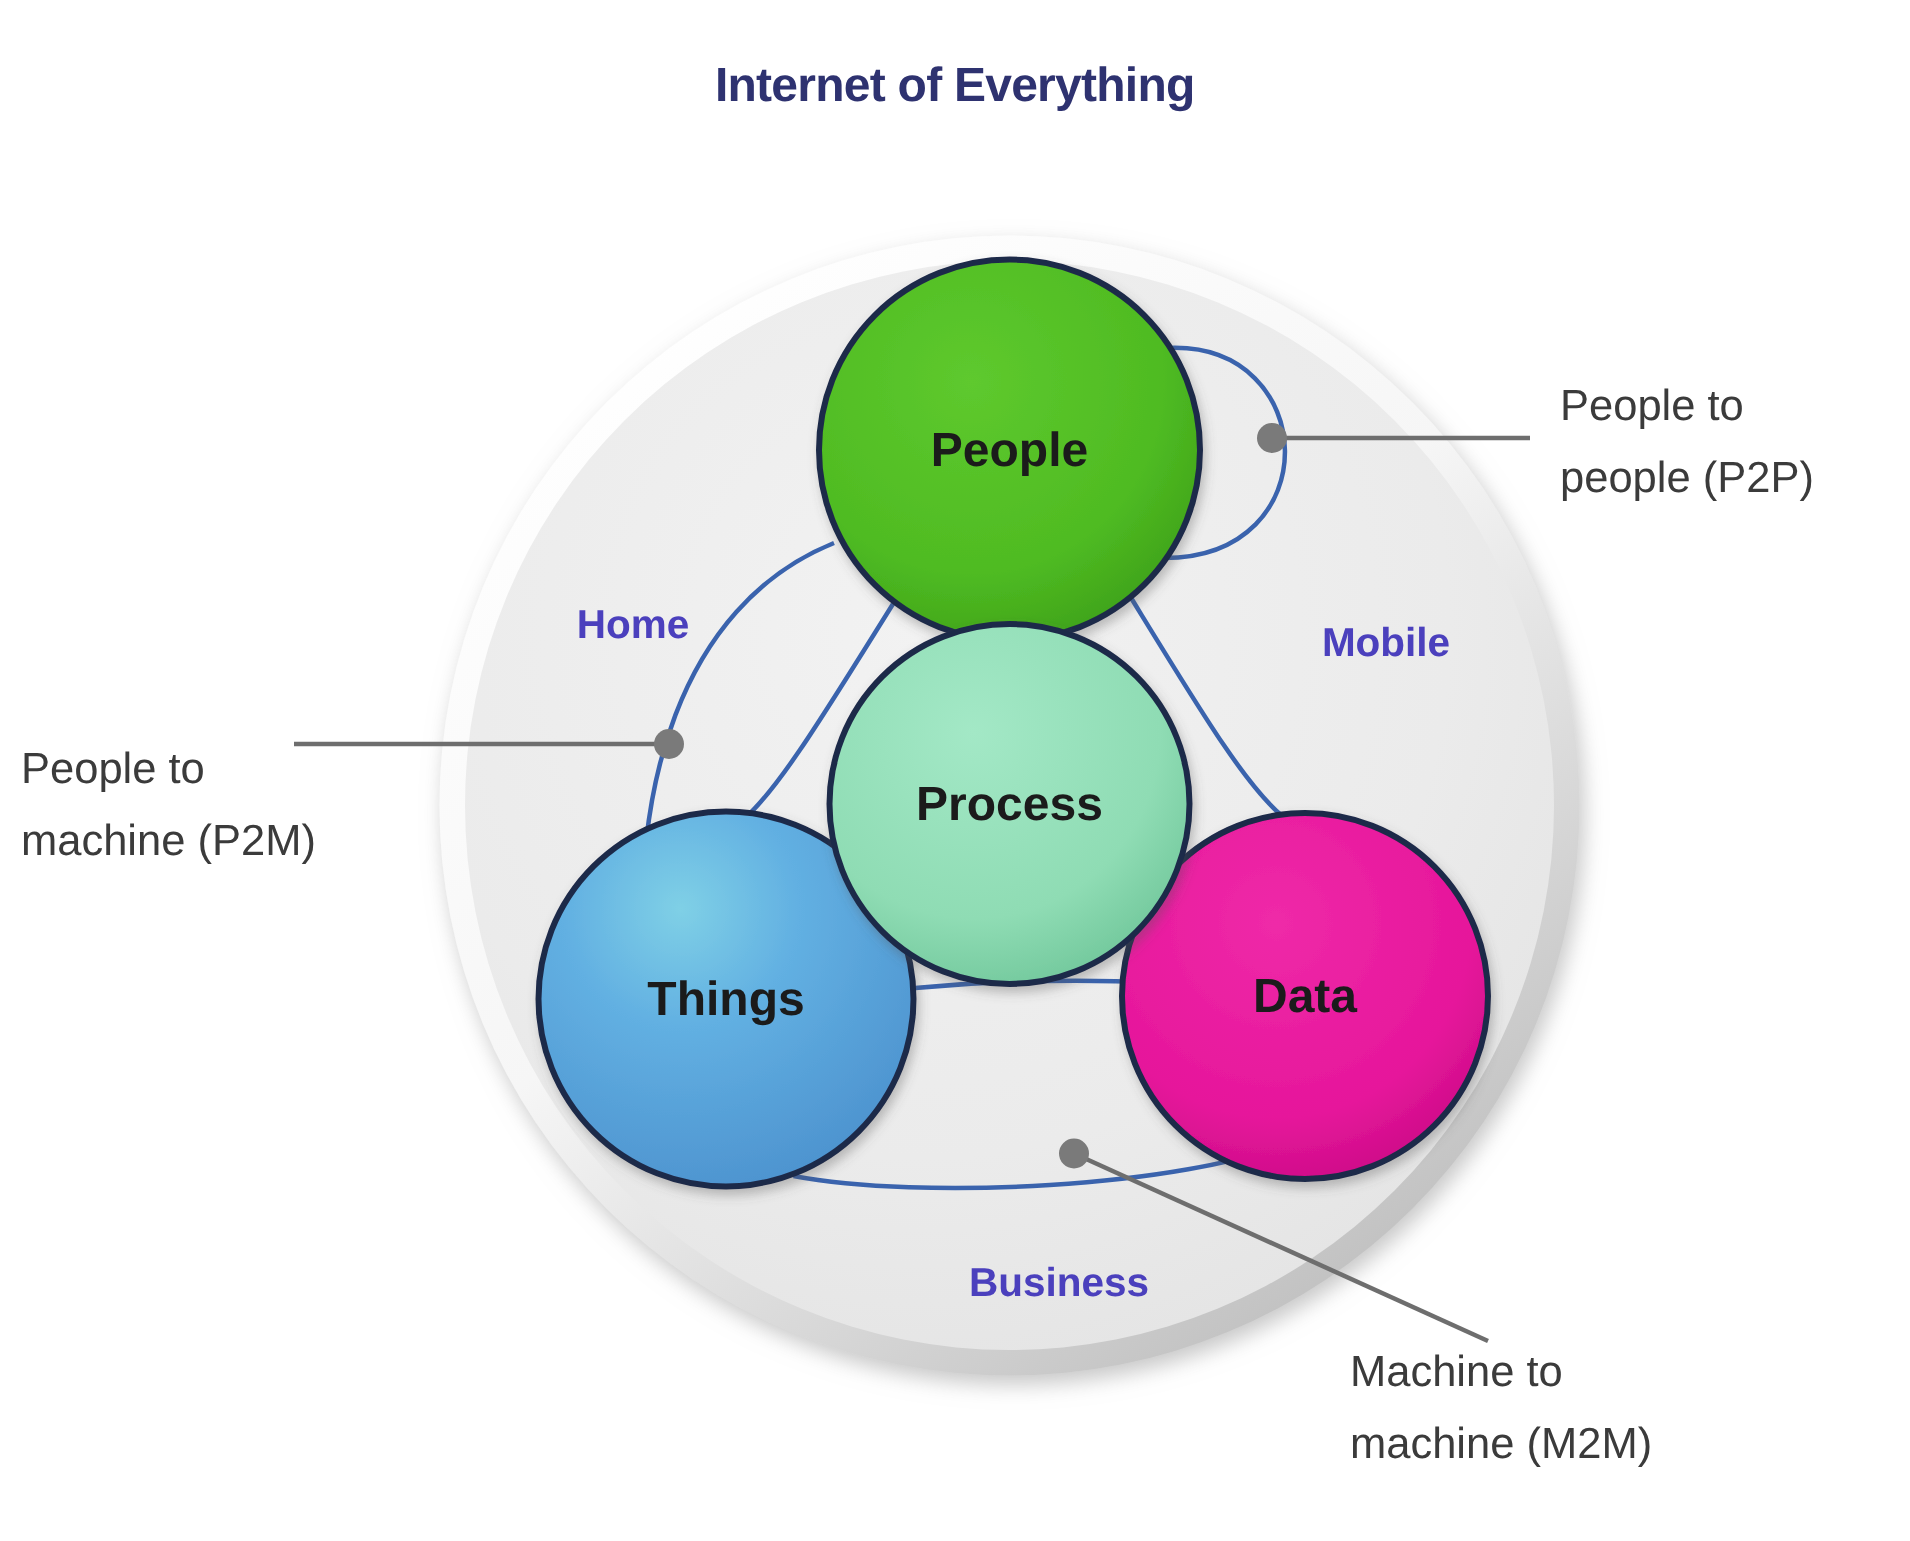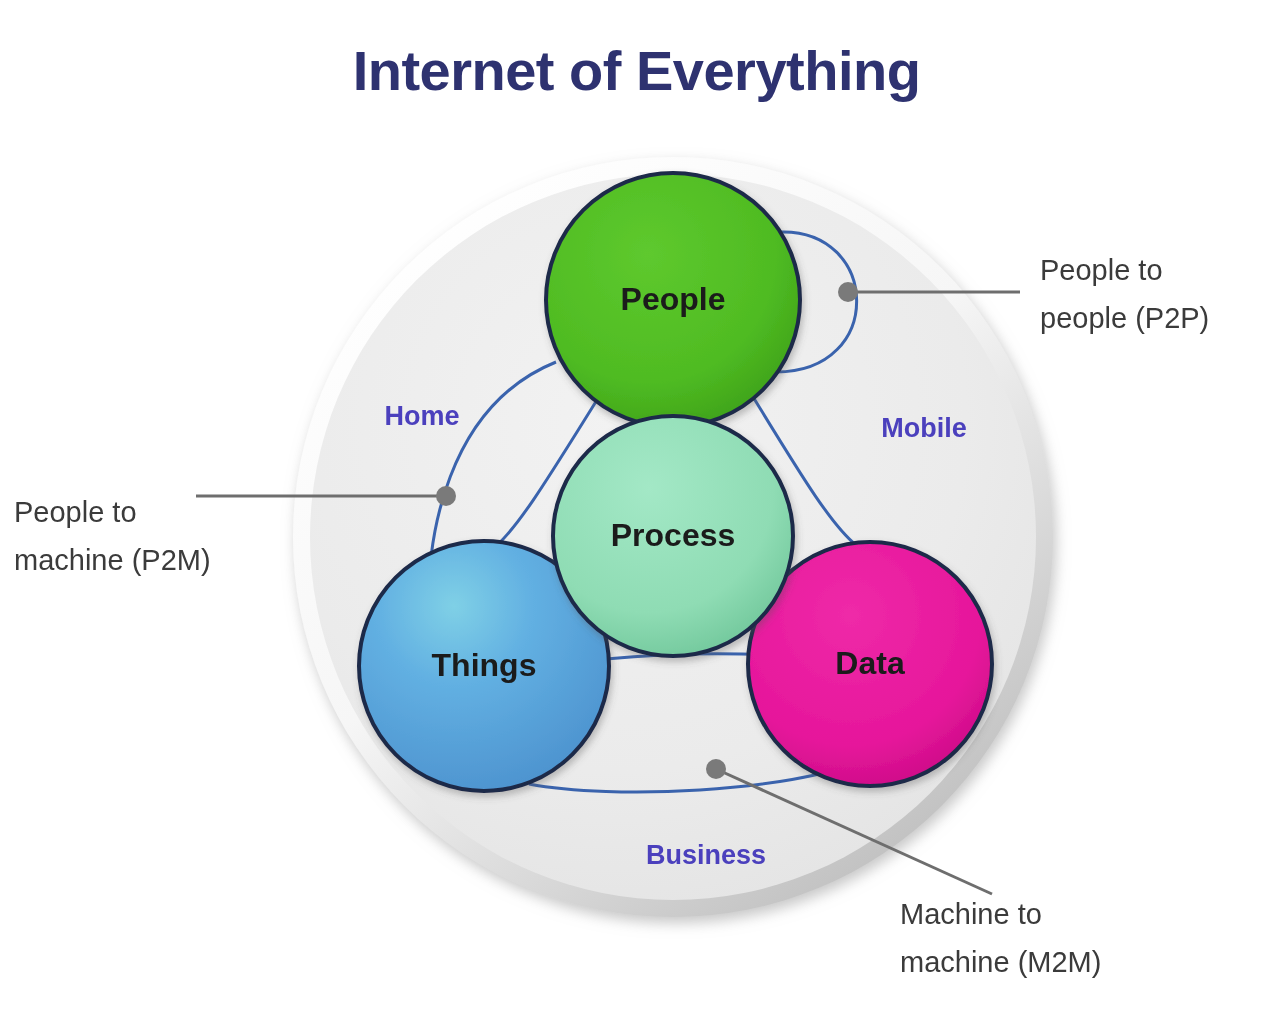--- a/index.html
+++ b/index.html
@@ -15,21 +15,21 @@
     position:absolute;
     left:0;top:0;
     width:1273px;height:1027px;
   }
   #title{
     position:absolute;
     left:0;top:38px;
     width:1273px;
     text-align:center;
     font-family:"Liberation Sans", sans-serif;
-    font-size:56px;
+    font-size:32px;
     font-weight:bold;
     letter-spacing:-0.5px;
     color:#2e3270;
     white-space:nowrap;
   }
   .diagram-svg{
     position:absolute;
     left:0;top:0;
     width:1273px;height:1027px;
   }

